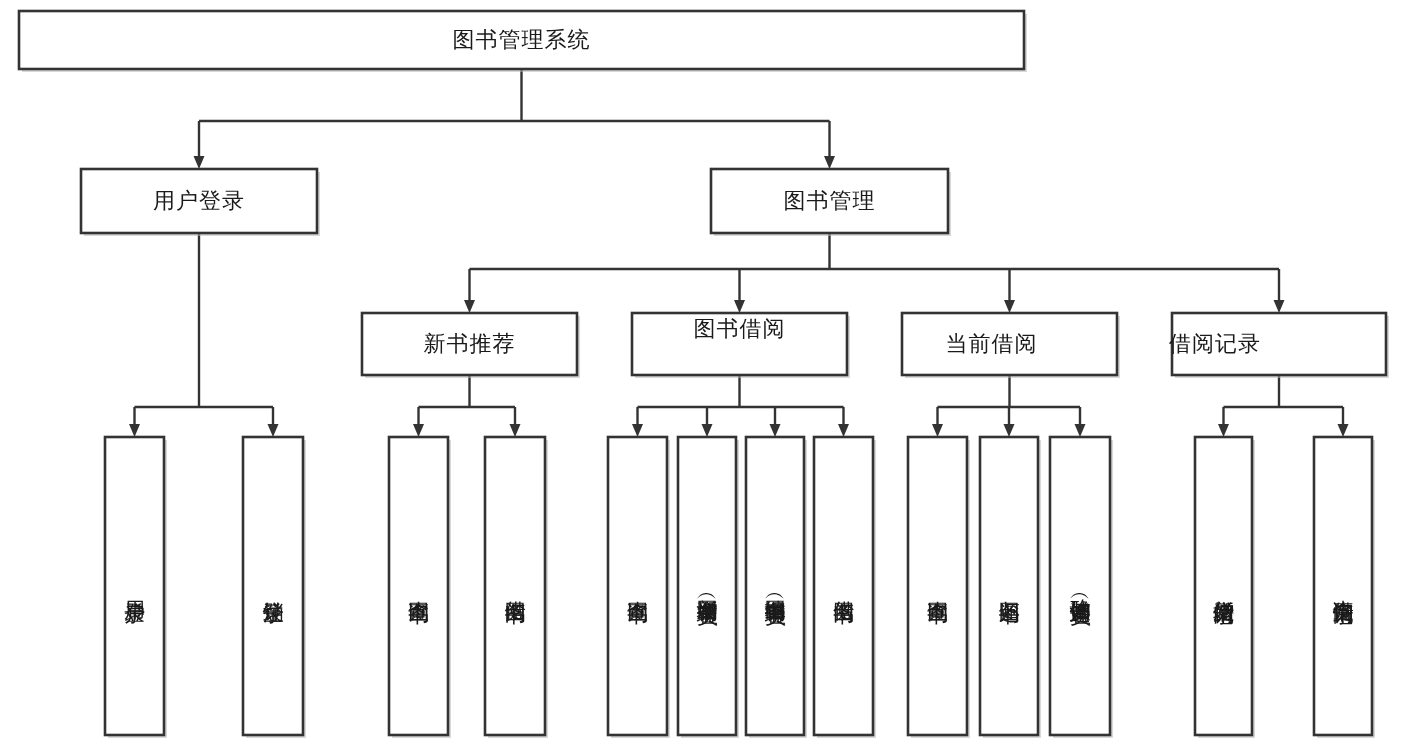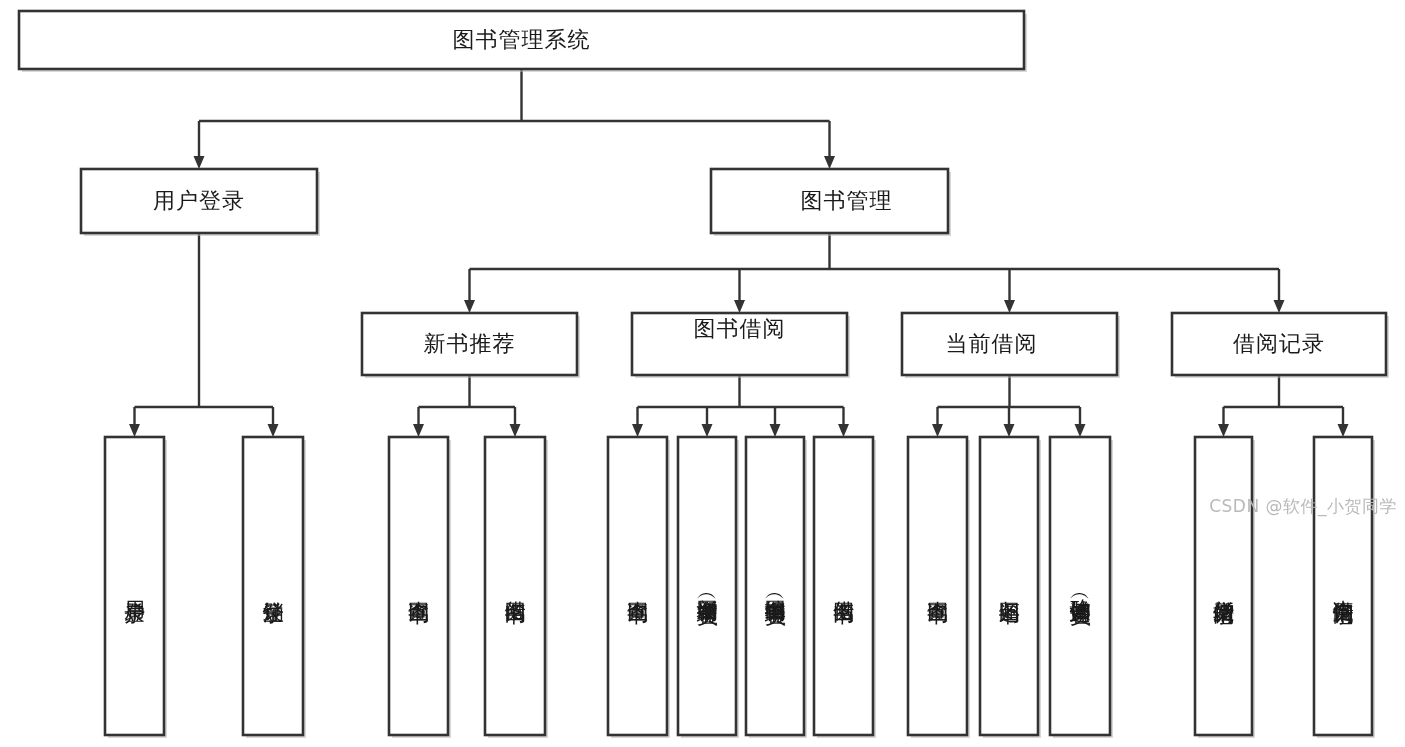--- a/index.html
+++ b/index.html
@@ -192,33 +192,33 @@
       </g>
   </svg>
 
   <div id="labels-layer">
       <div class="hlabel-wrap" style="left: 19px; top: 11px; width: 1005px; height: 58px;">
         <span class="hlabel-text">图书管理系统</span>
       </div>
       <div class="hlabel-wrap" style="left: 81px; top: 169px; width: 236px; height: 64px;">
         <span class="hlabel-text">用户登录</span>
       </div>
-      <div class="hlabel-wrap" style="left: 728px; top: 169px; width: 237px; height: 64px;">
+      <div class="hlabel-wrap" style="left: 711px; top: 169px; width: 237px; height: 64px;">
         <span class="hlabel-text">图书管理</span>
       </div>
       <div class="hlabel-wrap" style="left: 362px; top: 313px; width: 215px; height: 62px; text-align: right;">
         <span class="hlabel-text">新书推荐</span>
       </div>
       <div class="hlabel-wrap" style="left: 632px; top: 298px; width: 215px; height: 62px;">
         <span class="hlabel-text">图书借阅</span>
       </div>
       <div class="hlabel-wrap" style="left: 884px; top: 313px; width: 215px; height: 62px;">
         <span class="hlabel-text">当前借阅</span>
       </div>
-      <div class="hlabel-wrap" style="left: 1172px; top: 313px; width: 214px; height: 62px;">
+      <div class="hlabel-wrap" style="left: 1108px; top: 313px; width: 214px; height: 62px;">
         <span class="hlabel-text">借阅记录</span>
       </div>
       <div class="vlabel-wrap" style="left: 105px; top: 437px; width: 59px; height: 298px;">
         <span class="vlabel-text">用户登录</span>
       </div>
       <div class="vlabel-wrap" style="left: 243px; top: 437px; width: 60px; height: 298px;">
         <span class="vlabel-text">注销登录</span>
       </div>
       <div class="vlabel-wrap" style="left: 389px; top: 437px; width: 59px; height: 298px;">
         <span class="vlabel-text">查询图书</span>
@@ -248,15 +248,14 @@
         <span class="vlabel-text">确认归还（管理员）</span>
       </div>
       <div class="vlabel-wrap" style="left: 1195px; top: 437px; width: 57px; height: 298px;">
         <span class="vlabel-text">新增借阅记录</span>
       </div>
       <div class="vlabel-wrap" style="left: 1314px; top: 437px; width: 58px; height: 298px;">
         <span class="vlabel-text">查询借阅记录</span>
       </div>
     </div>
 
-  <div id="watermark">CSDN @软件_小贺同学</div>
 
 </div>
 
 </body></html>

